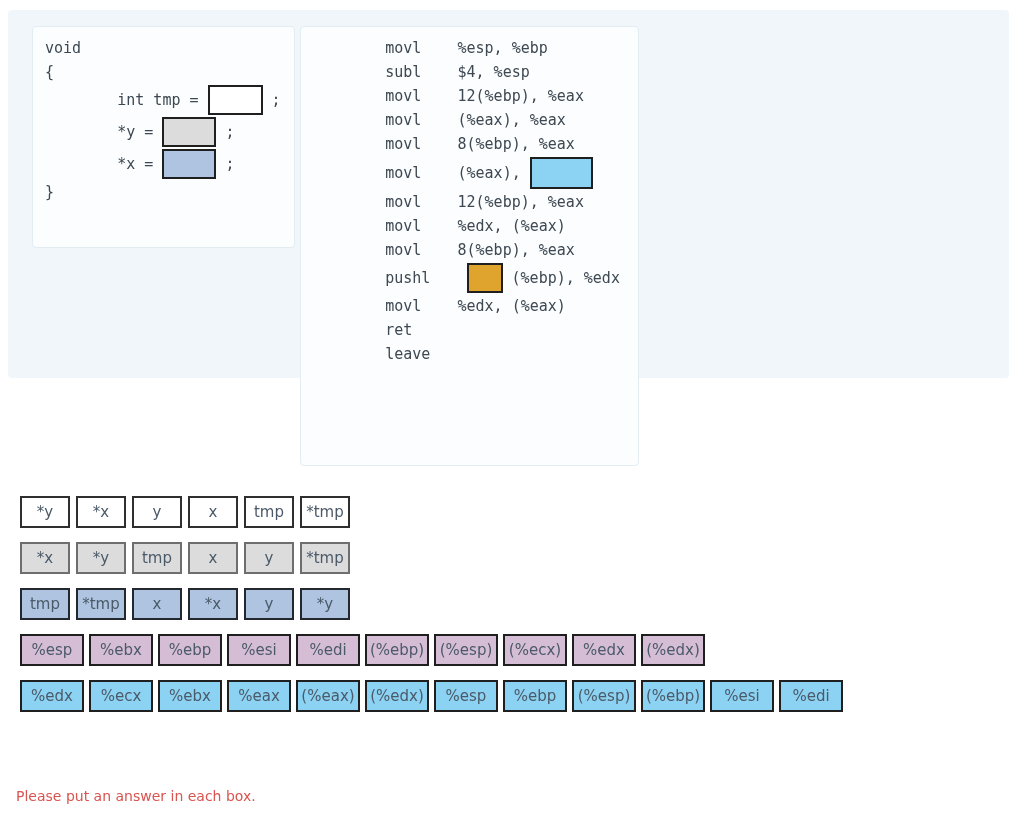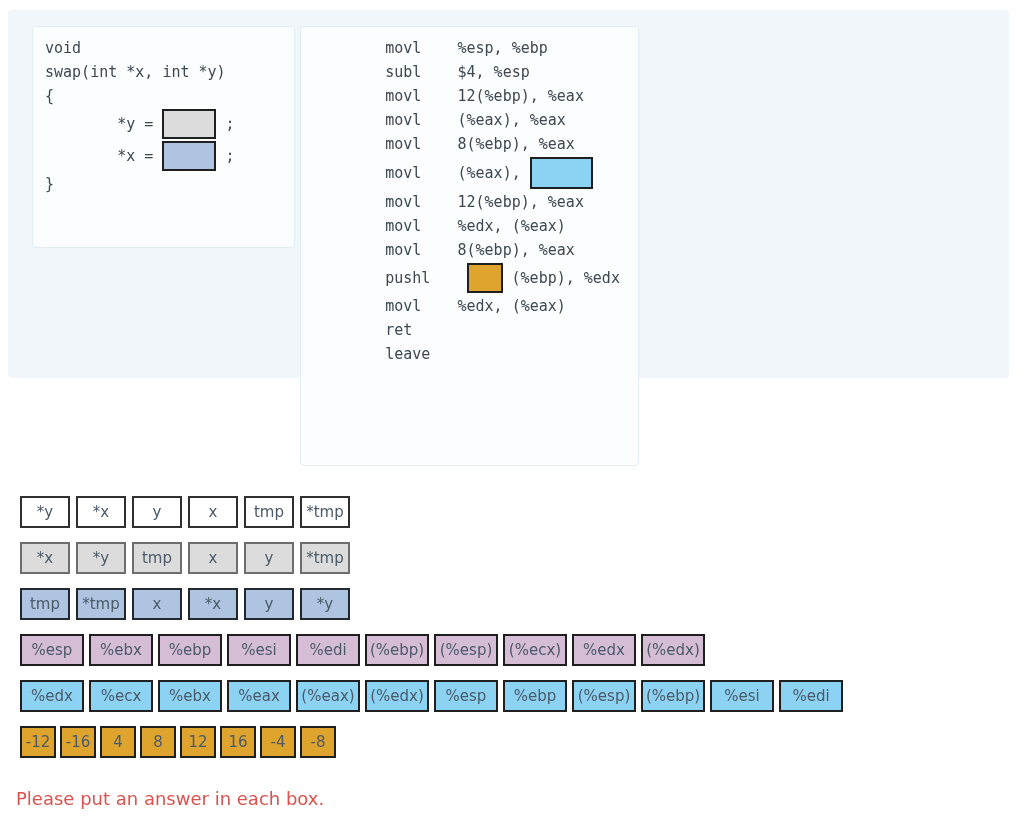--- a/index.html
+++ b/index.html
@@ -39,32 +39,32 @@
     border:2px solid #1f1f1f;background:#ffffff;
   }
   .row-white  .tile{width:46px;margin-right:6px;border-color:#2f2f2f;background:#ffffff;}
   .row-gray   .tile{width:46px;margin-right:6px;border-color:#6e6e6e;background:#dcdcdc;}
   .row-steel  .tile{width:46px;margin-right:6px;border-color:#22282e;background:#aec4e0;}
   .row-pink   .tile{width:60px;margin-right:5px;border-color:#1f1f1f;background:#d6bdd6;}
   .row-sky    .tile{width:60px;margin-right:5px;border-color:#1f1f1f;background:#8cd2f3;}
   .row-orange .tile{width:32px;margin-right:4px;border-color:#1f1f1f;background:#dfa42d;}
 
   .footer-msg{
-    position:absolute;left:16px;top:788px;font-size:18px;color:#d9534f;
+    position:absolute;left:16px;top:788px;font-size:14px;color:#d9534f;
   }
 </style>
 </head>
 <body>
 
 <div class="panel">
 
   <div class="card card-c">
     <div class="line">void</div>
-    <div class="line">swap(int *x, int *y)</div>
     <div class="line">{</div>
+    <div class="line"><span>        int tmp = </span><span class="drop box-white"></span><span> ;</span></div>
     <div class="line"><span>        *y = </span><span class="drop box-gray"></span><span> ;</span></div>
     <div class="line"><span>        *x = </span><span class="drop box-steel"></span><span> ;</span></div>
     <div class="line">}</div>
   </div>
 
   <div class="card card-asm">
     <div class="line">        movl    %esp, %ebp</div>
     <div class="line">        subl    $4, %esp</div>
     <div class="line">        movl    12(%ebp), %eax</div>
     <div class="line">        movl    (%eax), %eax</div>
@@ -125,25 +125,15 @@
       <span class="tile">%eax</span>
       <span class="tile">(%eax)</span>
       <span class="tile">(%edx)</span>
       <span class="tile">%esp</span>
       <span class="tile">%ebp</span>
       <span class="tile">(%esp)</span>
       <span class="tile">(%ebp)</span>
       <span class="tile">%esi</span>
       <span class="tile">%edi</span>
     </div>
-  <div class="tile-row row-orange">
-      <span class="tile">-12</span>
-      <span class="tile">-16</span>
-      <span class="tile">4</span>
-      <span class="tile">8</span>
-      <span class="tile">12</span>
-      <span class="tile">16</span>
-      <span class="tile">-4</span>
-      <span class="tile">-8</span>
-    </div>
 </div>
 
 <div class="footer-msg">Please put an answer in each box.</div>
 
 </body></html>

